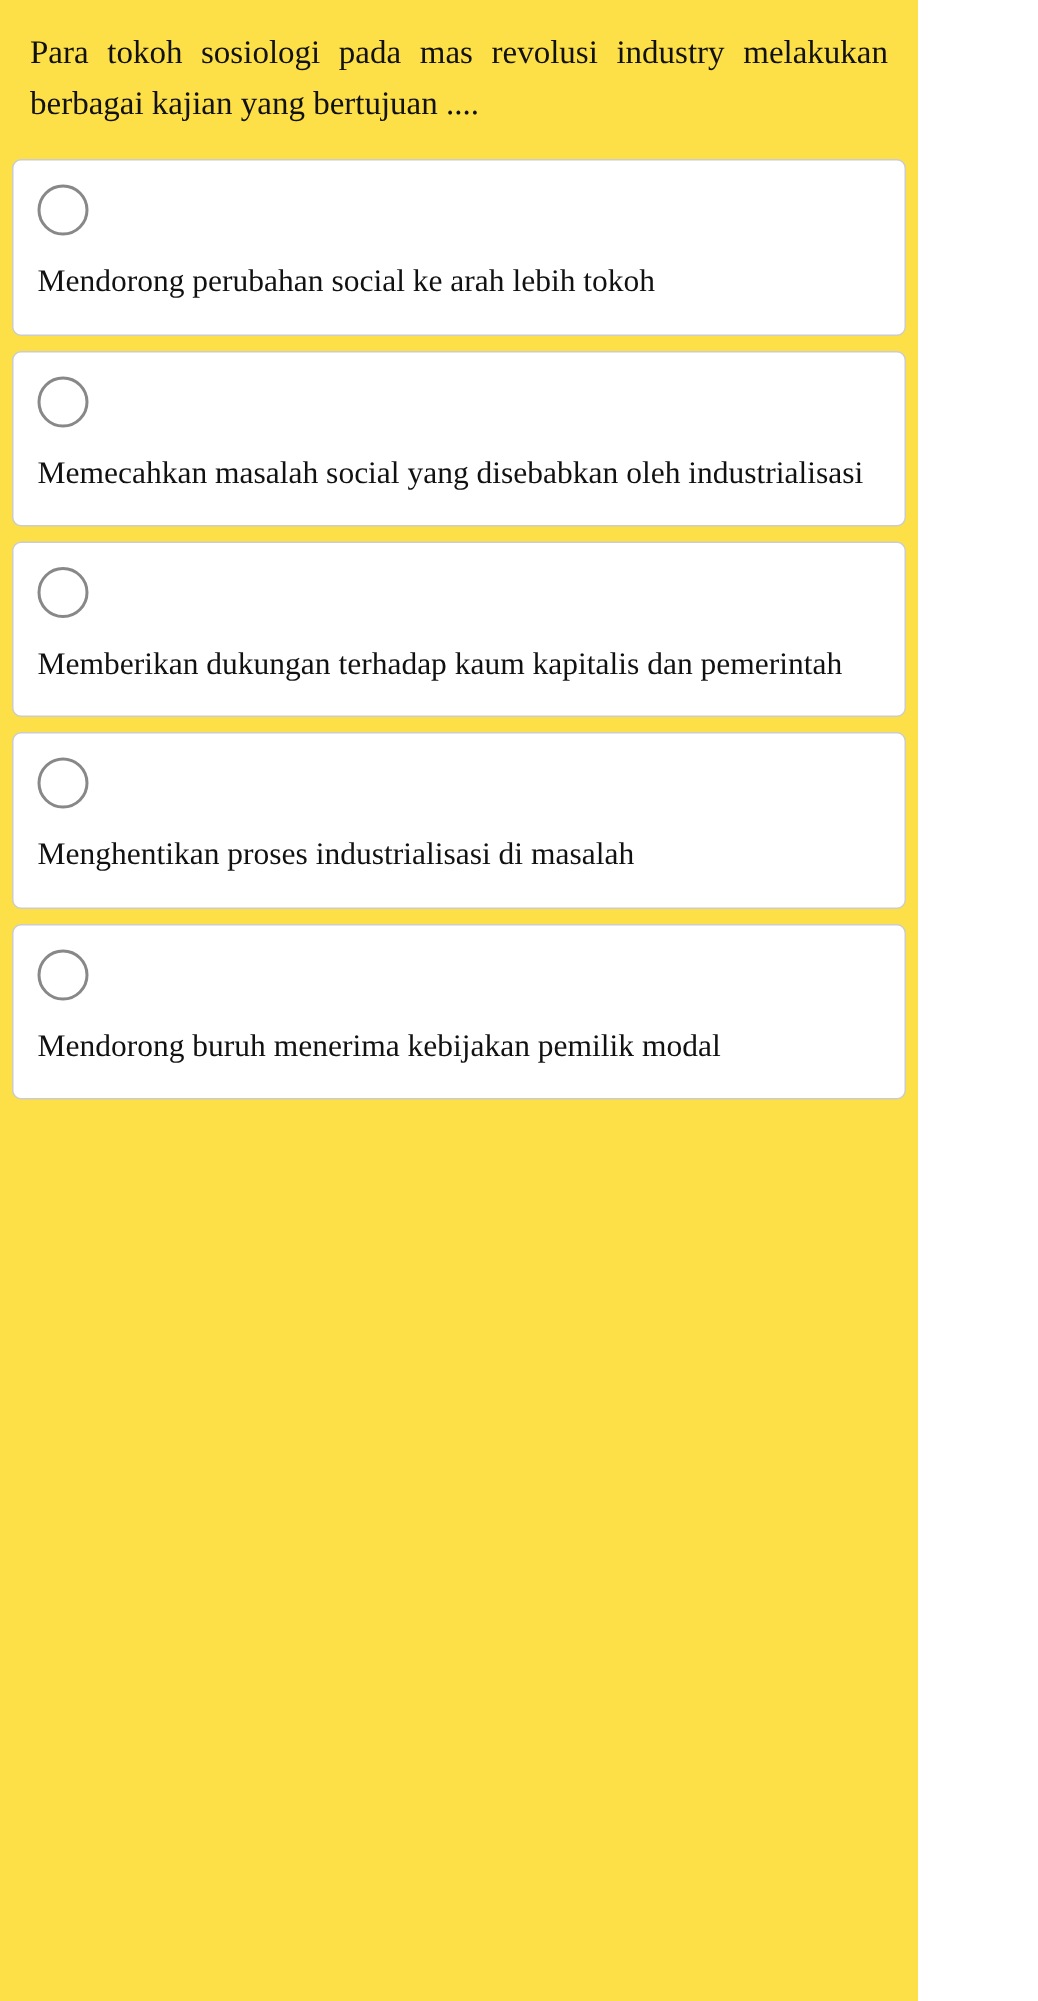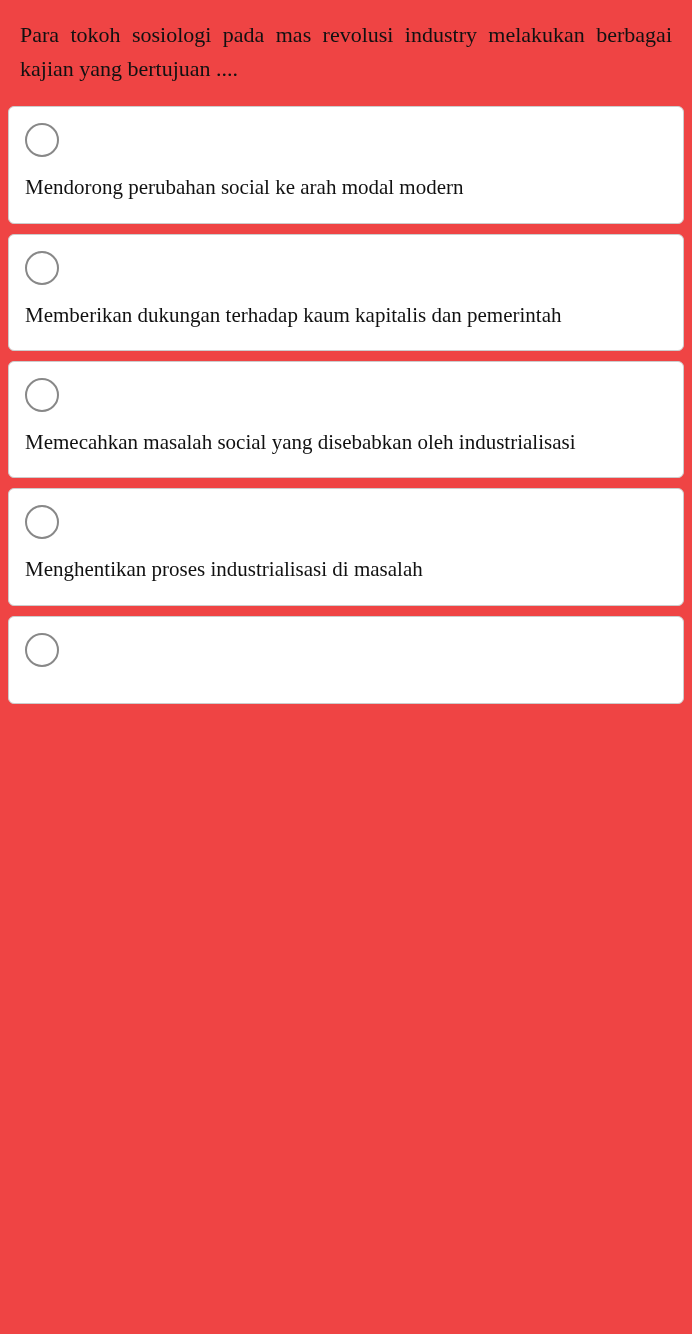--- a/index.html
+++ b/index.html
@@ -10,23 +10,23 @@
 
     body {
       font-family: Georgia, 'Times New Roman', serif;
       background: #ffffff;
       width: 692px;
       min-height: 1334px;
       overflow-x: hidden;
     }
 
     .page-container {
-      width: 692px;
+      width: 612px;
       min-height: 1334px;
-      background: #ef4444;
+      background: #fde047;
       padding: 0;
     }
 
     .question-text {
       padding: 18px 20px 20px 20px;
       font-size: 22px;
       line-height: 1.55;
       color: #111111;
       text-align: justify;
       font-family: Georgia, serif;
@@ -75,36 +75,37 @@
 <body>
 
 <div class="page-container">
 
   <div class="question-text">Para tokoh sosiologi pada mas revolusi industry melakukan berbagai kajian yang bertujuan ....</div>
 
   <div class="options-list">
 
     <div class="option-item">
       <div class="radio-circle"></div>
-      <span class="option-label">Mendorong perubahan social ke arah modal modern</span>
+      <span class="option-label">Mendorong perubahan social ke arah lebih tokoh</span>
+    </div>
+
+    <div class="option-item">
+      <div class="radio-circle"></div>
+      <span class="option-label">Memecahkan masalah social yang disebabkan oleh industrialisasi</span>
     </div>
 
     <div class="option-item">
       <div class="radio-circle"></div>
       <span class="option-label">Memberikan dukungan terhadap kaum kapitalis dan pemerintah</span>
     </div>
 
     <div class="option-item">
       <div class="radio-circle"></div>
-      <span class="option-label">Memecahkan masalah social yang disebabkan oleh industrialisasi</span>
-    </div>
-
-    <div class="option-item">
-      <div class="radio-circle"></div>
       <span class="option-label">Menghentikan proses industrialisasi di masalah</span>
     </div>
 
     <div class="option-item">
       <div class="radio-circle"></div>
+      <span class="option-label">Mendorong buruh menerima kebijakan pemilik modal</span>
     </div>
 
   </div>
 </div>
 
 </body></html>

